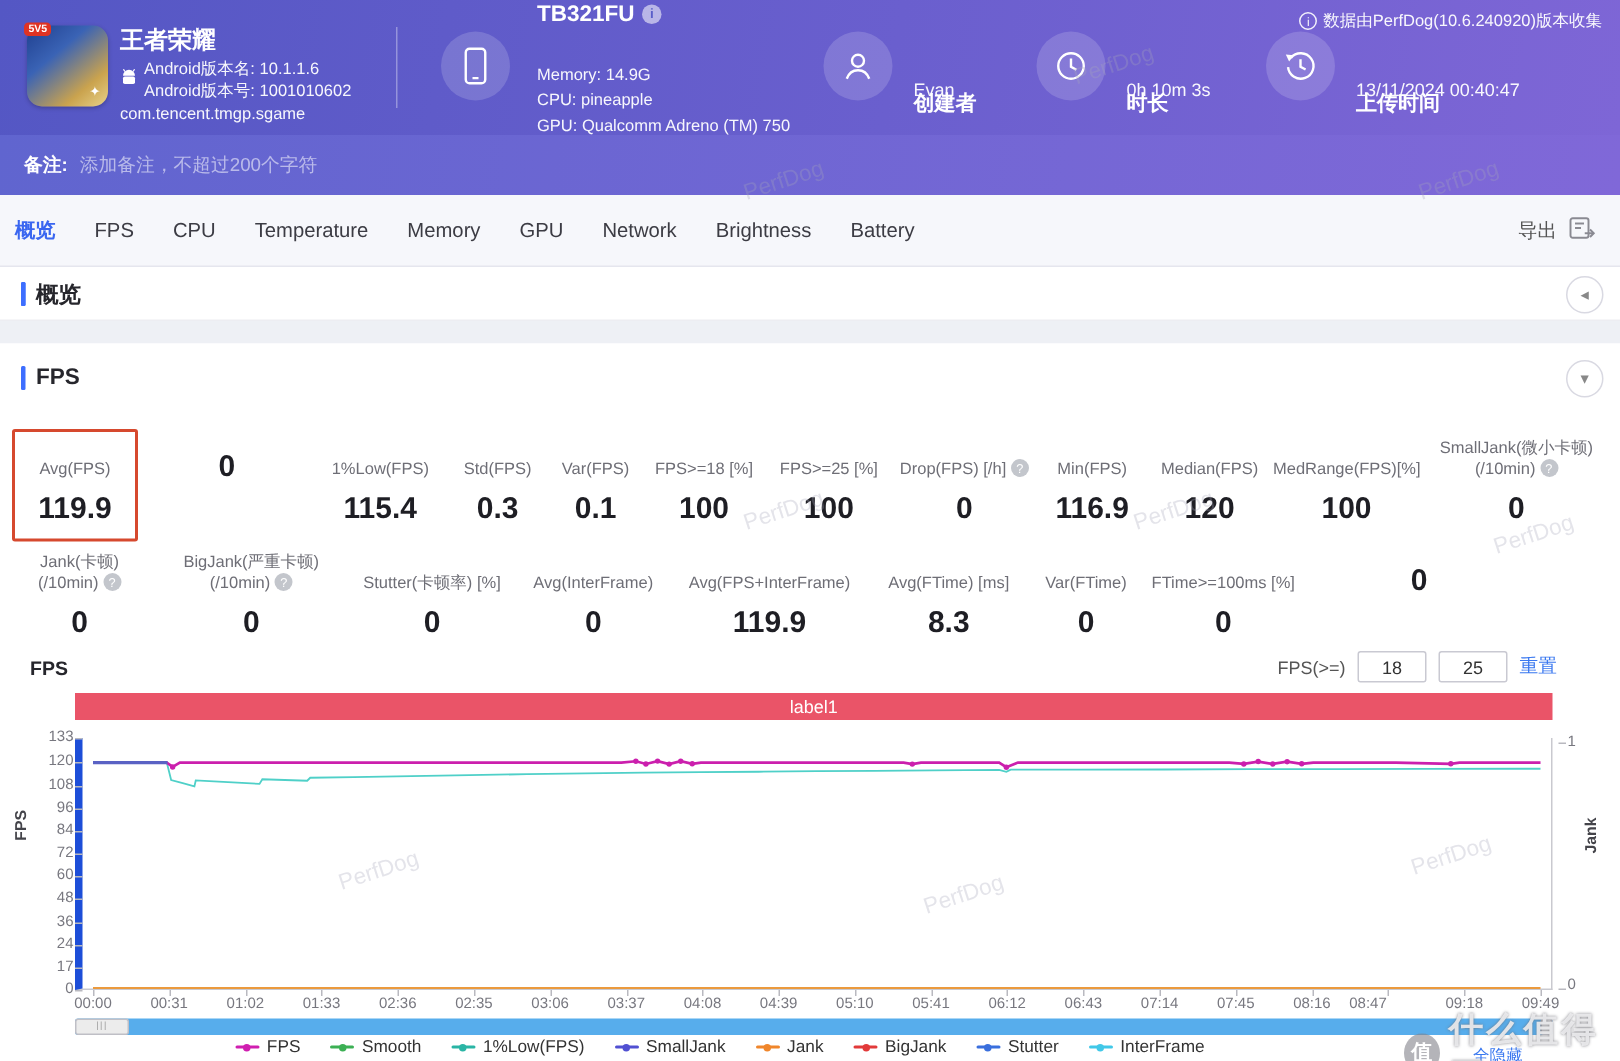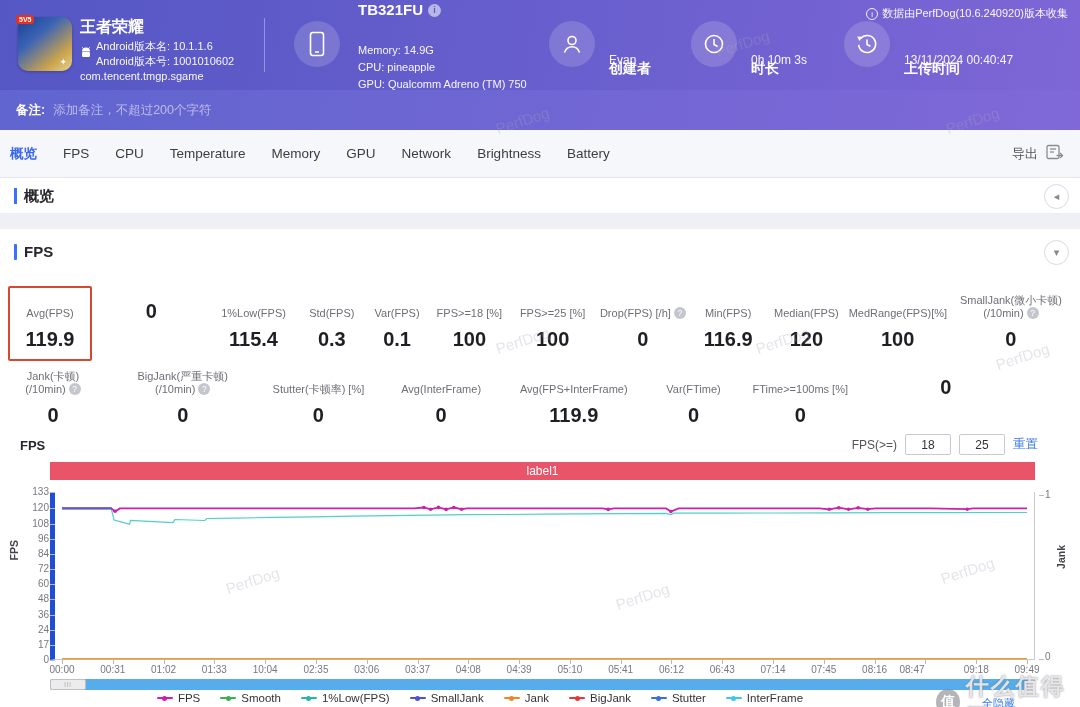--- a/index.html
+++ b/index.html
@@ -322,20 +322,26 @@
         <div class="mlabelwrap">
           <div class="mlabel">Avg(InterFrame)</div>
         </div>
         <div class="mvalue">0</div>
       </div>
       <div class="mcell" style="width: 122px;">
         <div class="mlabelwrap">
           <div class="mlabel">Avg(FPS+InterFrame)</div>
         </div>
         <div class="mvalue">119.9</div>
+      </div>
+      <div class="mcell" style="width: 96px;">
+        <div class="mlabelwrap">
+          <div class="mlabel">Avg(FTime) [ms]</div>
+        </div>
+        <div class="mvalue">8.3</div>
       </div>
       <div class="mcell" style="width: 66px;">
         <div class="mlabelwrap">
           <div class="mlabel">Var(FTime)</div>
         </div>
         <div class="mvalue">0</div>
       </div>
       <div class="mcell" style="width: 96px;">
         <div class="mlabelwrap">
           <div class="mlabel">FTime&gt;=100ms [%]</div>
@@ -409,21 +415,21 @@
       <div class="y2tick" style="top: 159px;">0</div>
       <div class="y2mark" style="top: 167px;"></div>
       <div class="xtick" style="left: 7px;">00:00</div>
       <div class="xmark" style="left: 7px;"></div>
       <div class="xtick" style="left: 57.7895px;">00:31</div>
       <div class="xmark" style="left: 57.7895px;"></div>
       <div class="xtick" style="left: 108.579px;">01:02</div>
       <div class="xmark" style="left: 108.579px;"></div>
       <div class="xtick" style="left: 159.368px;">01:33</div>
       <div class="xmark" style="left: 159.368px;"></div>
-      <div class="xtick" style="left: 210.158px;">10:04</div>
+      <div class="xtick" style="left: 210.158px;">02:36</div>
       <div class="xmark" style="left: 210.158px;"></div>
       <div class="xtick" style="left: 260.947px;">02:35</div>
       <div class="xmark" style="left: 260.947px;"></div>
       <div class="xtick" style="left: 311.737px;">03:06</div>
       <div class="xmark" style="left: 311.737px;"></div>
       <div class="xtick" style="left: 362.526px;">03:37</div>
       <div class="xmark" style="left: 362.526px;"></div>
       <div class="xtick" style="left: 413.316px;">04:08</div>
       <div class="xmark" style="left: 413.316px;"></div>
       <div class="xtick" style="left: 464.105px;">04:39</div>

